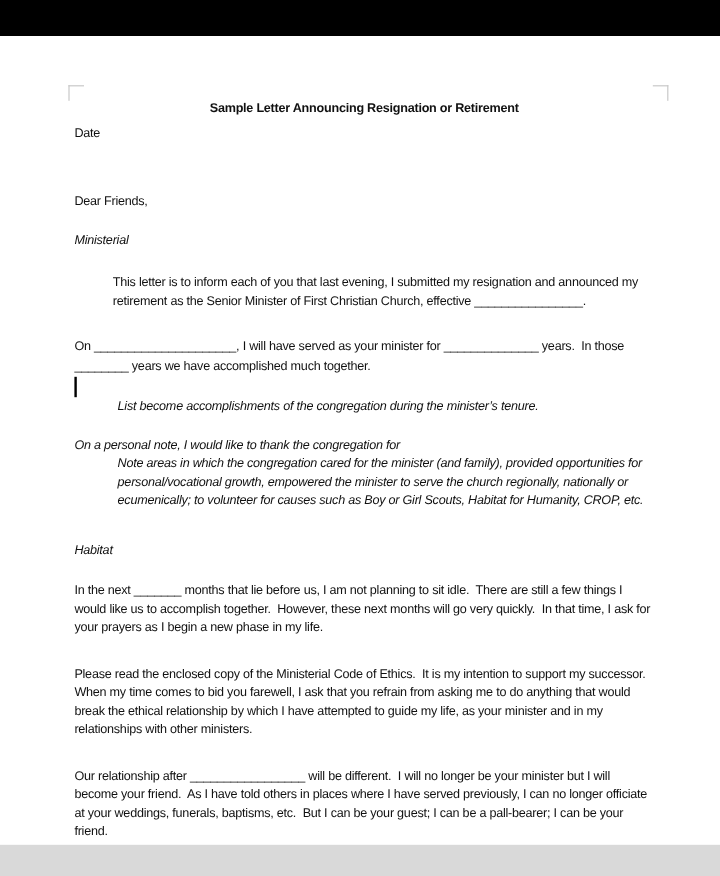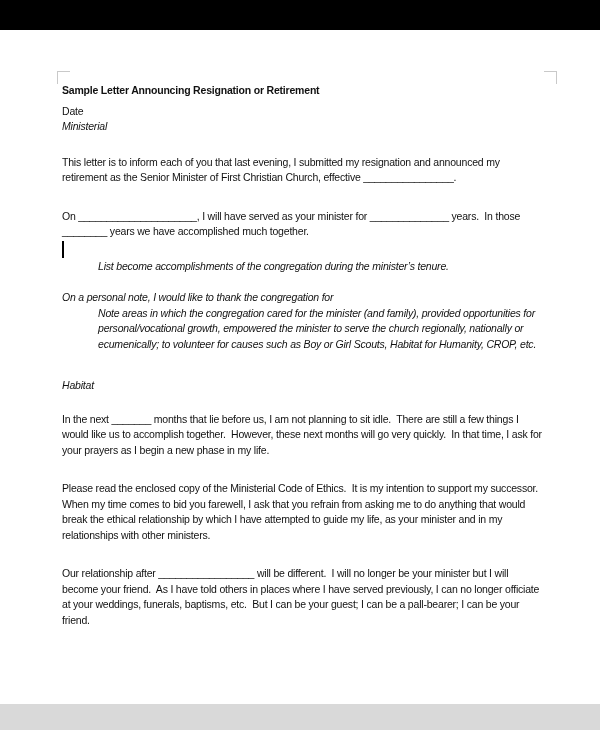--- a/index.html
+++ b/index.html
@@ -53,32 +53,32 @@
     font-size: 10.5px;
     letter-spacing: -0.2px;
     line-height: 15.5px;
     cursor: text;
   }
 
   .p { margin: 0; white-space: pre-wrap; }
 
   .title {
     font-weight: 700;
-    text-align: left;
+    text-align: center;
     margin: 0 0 5px 0;
     white-space: pre-wrap;
   }
 
-  .date        { }
+  .date        { margin-bottom: 42px; }
   .salutation  { margin-bottom: 16px; }
 
   .heading-italic { font-style: italic; margin-bottom: 20px; }
   .heading-italic.closing { margin-bottom: 18px; }
 
-  .intro       { margin-bottom: 23px; }
+  .intro       { margin-bottom: 23px; margin-left: 32px; }
   .service     { margin-bottom: 0; }
 
   .cursor-line { position: relative; height: 19px; }
   .caret {
     position: absolute;
     left: 0; top: 1px;
     width: 2px; height: 17px;
     background: #000000;
   }
 
@@ -103,20 +103,21 @@
 
   <div class="corner tl"></div>
   <div class="corner tr"></div>
 
   <div class="page">
 
     <div class="title">Sample Letter Announcing Resignation or Retirement</div>
 
     <p class="p date">Date</p>
 
+    <p class="p salutation">Dear Friends,</p>
 
     <p class="p heading-italic">Ministerial</p>
 
     <p class="p intro">This letter is to inform each of you that last evening, I submitted my resignation and announced my retirement as the Senior Minister of First Christian Church, effective ________________.</p>
 
     <p class="p service">On _____________________, I will have served as your minister for ______________ years.  In those ________ years we have accomplished much together.</p>
 
     <div class="cursor-line">
       <span class="caret"></span>
     </div>

